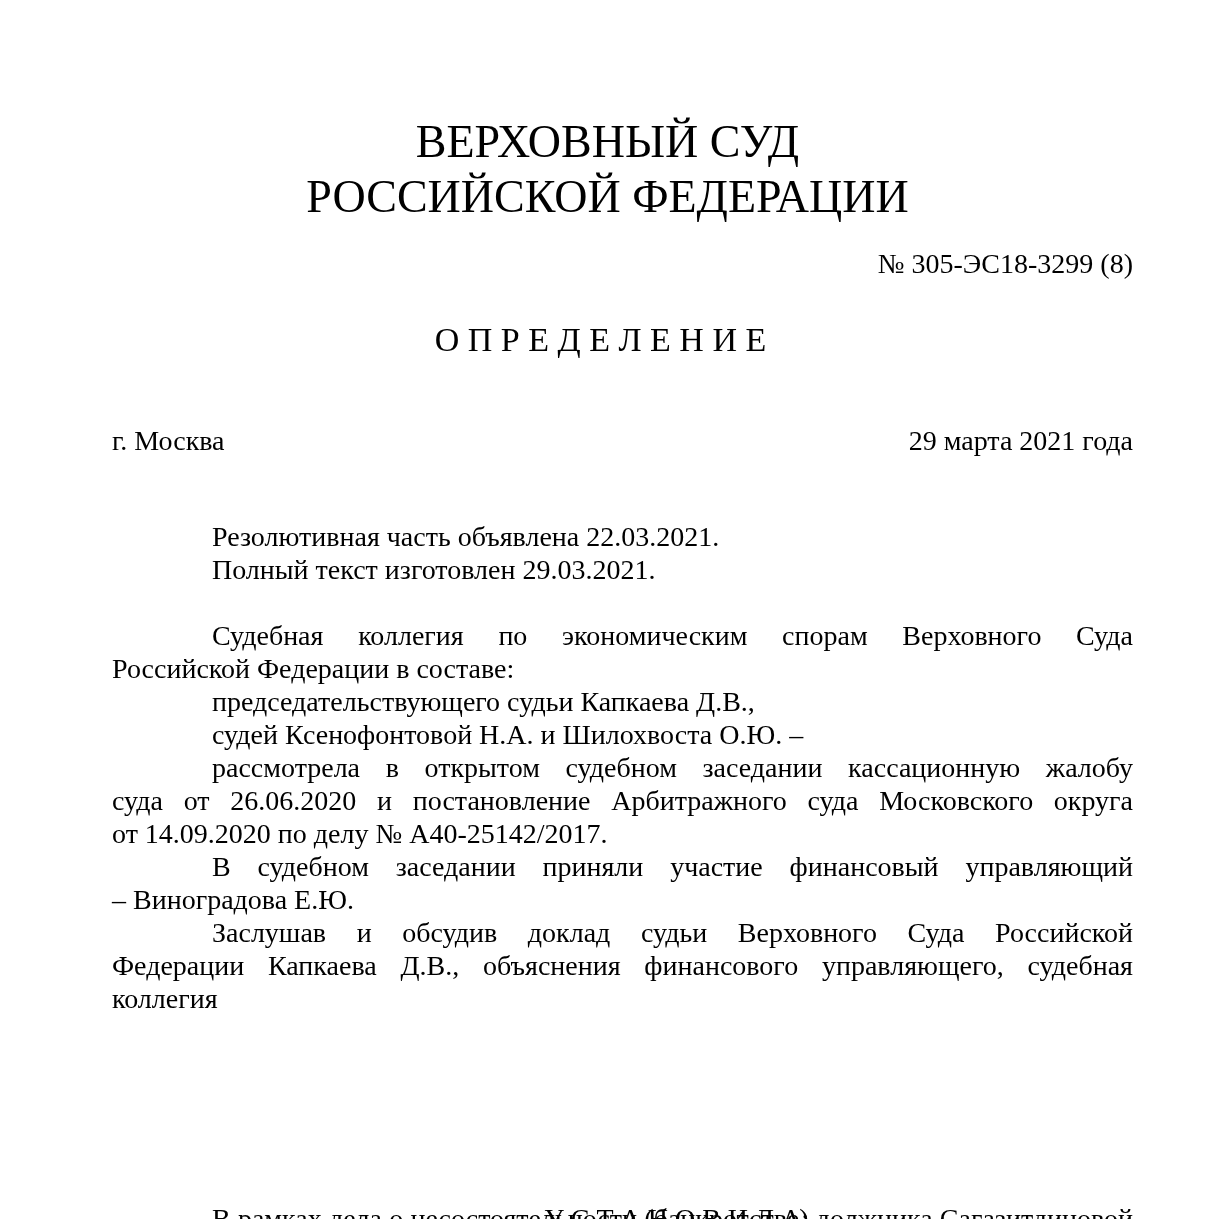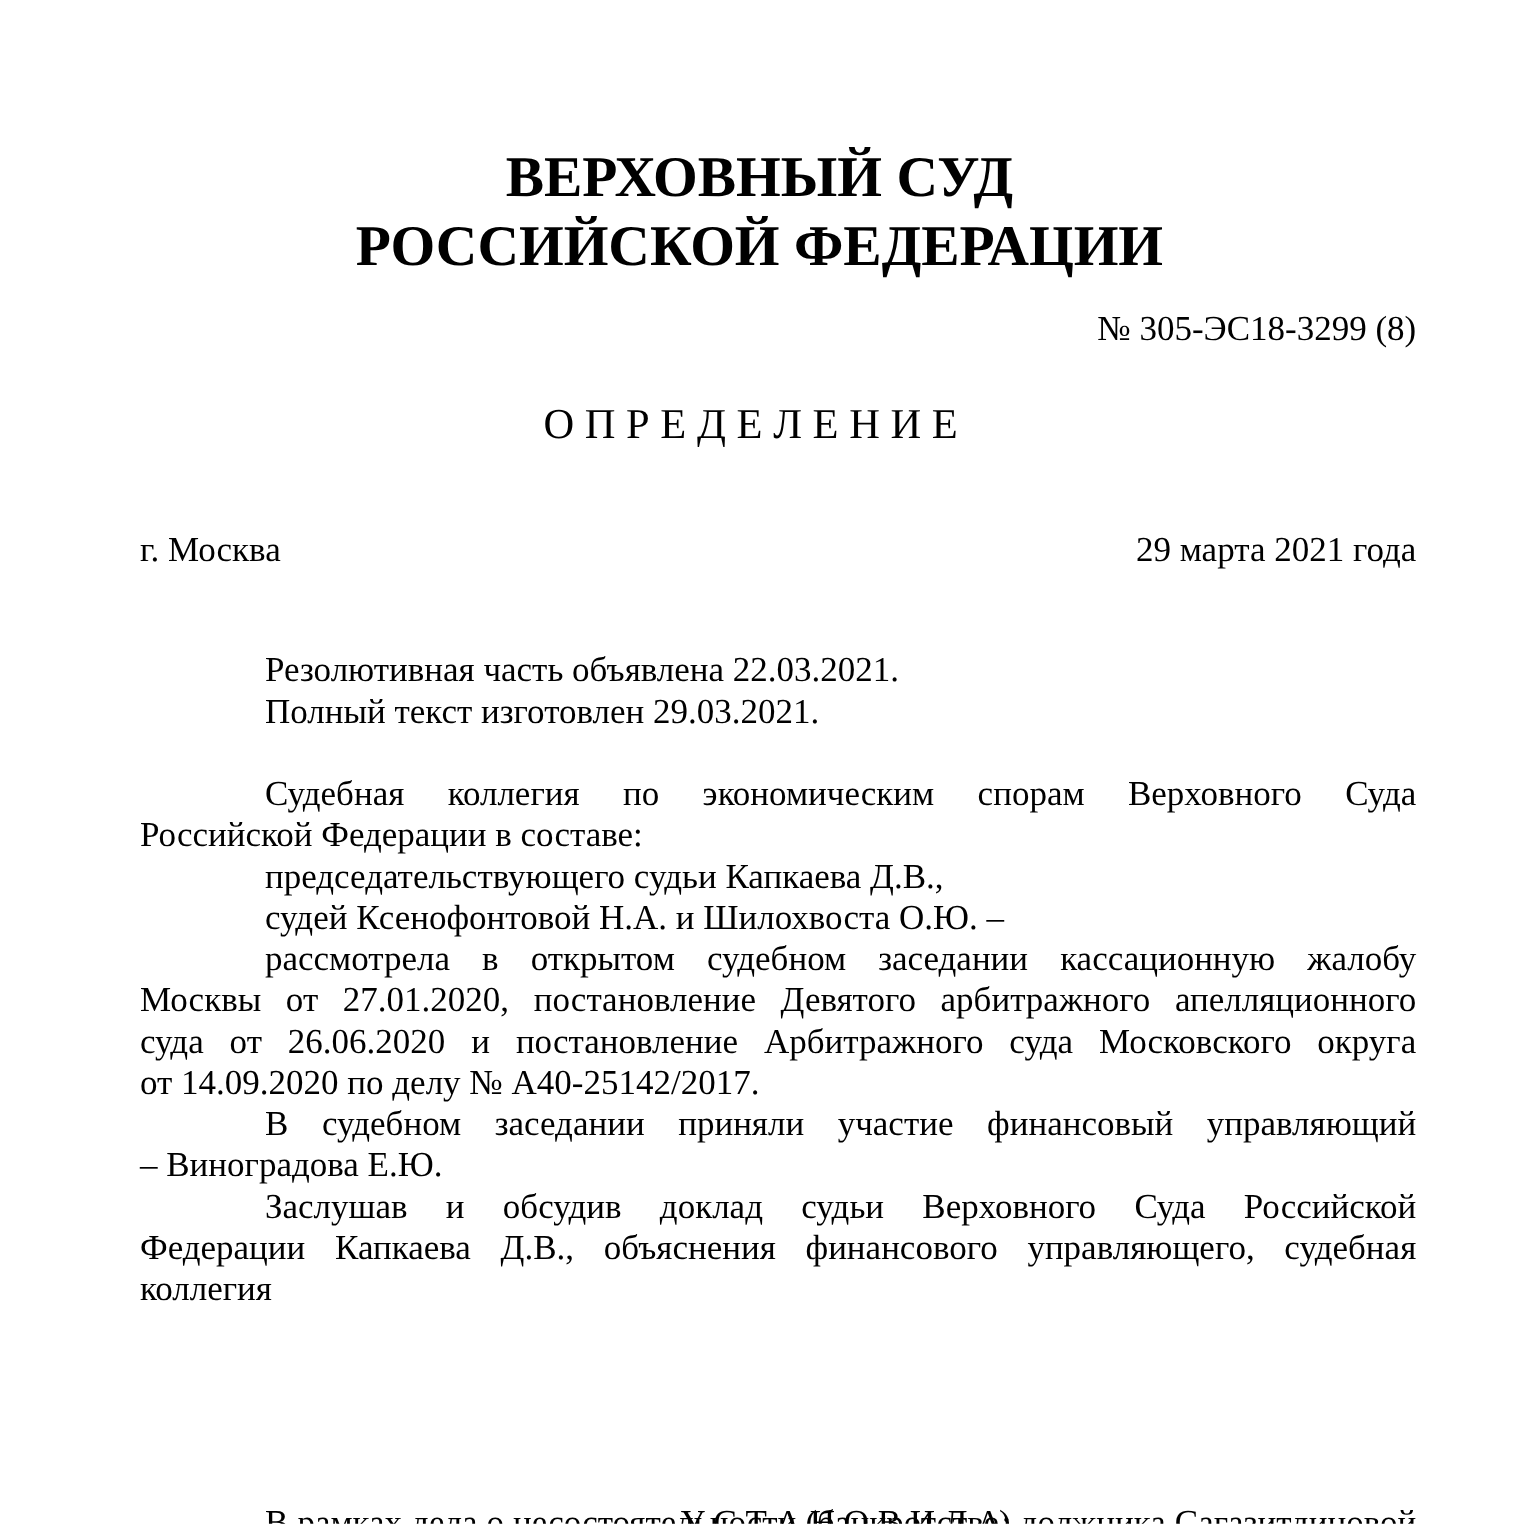--- a/index.html
+++ b/index.html
@@ -11,21 +11,21 @@
     color: #000000;
     font-family: "Liberation Serif", serif;
     overflow: hidden;
   }
   .court-name {
     position: absolute;
     top: 114px;
     left: 97px;
     width: 1021px;
     text-align: center;
-    font-weight: bold;
+    font-weight: normal;
     font-size: 46px;
     line-height: 55px;
   }
   .case-number {
     position: absolute;
     top: 247px;
     left: 112px;
     width: 1021px;
     text-align: right;
     font-size: 28px;
@@ -110,21 +110,20 @@
 
     <div class="blank"></div>
 
     <span class="ln indent just">Судебная коллегия по экономическим спорам Верховного Суда</span>
     <span class="ln">Российской Федерации в составе:</span>
 
     <span class="ln indent">председательствующего судьи Капкаева Д.В.,</span>
     <span class="ln indent">судей Ксенофонтовой Н.А. и Шилохвоста О.Ю. –</span>
 
     <span class="ln indent just">рассмотрела в открытом судебном заседании кассационную жалобу</span>
-    <span class="ln just">Москвы от 27.01.2020, постановление Девятого арбитражного апелляционного</span>
     <span class="ln just">суда от 26.06.2020 и постановление Арбитражного суда Московского округа</span>
     <span class="ln">от 14.09.2020 по делу № А40-25142/2017.</span>
 
     <span class="ln indent just">В судебном заседании приняли участие финансовый управляющий</span>
     <span class="ln">– Виноградова Е.Ю.</span>
 
     <span class="ln indent just">Заслушав и обсудив доклад судьи Верховного Суда Российской</span>
     <span class="ln just">Федерации Капкаева Д.В., объяснения финансового управляющего, судебная</span>
     <span class="ln">коллегия</span>
   </div>

